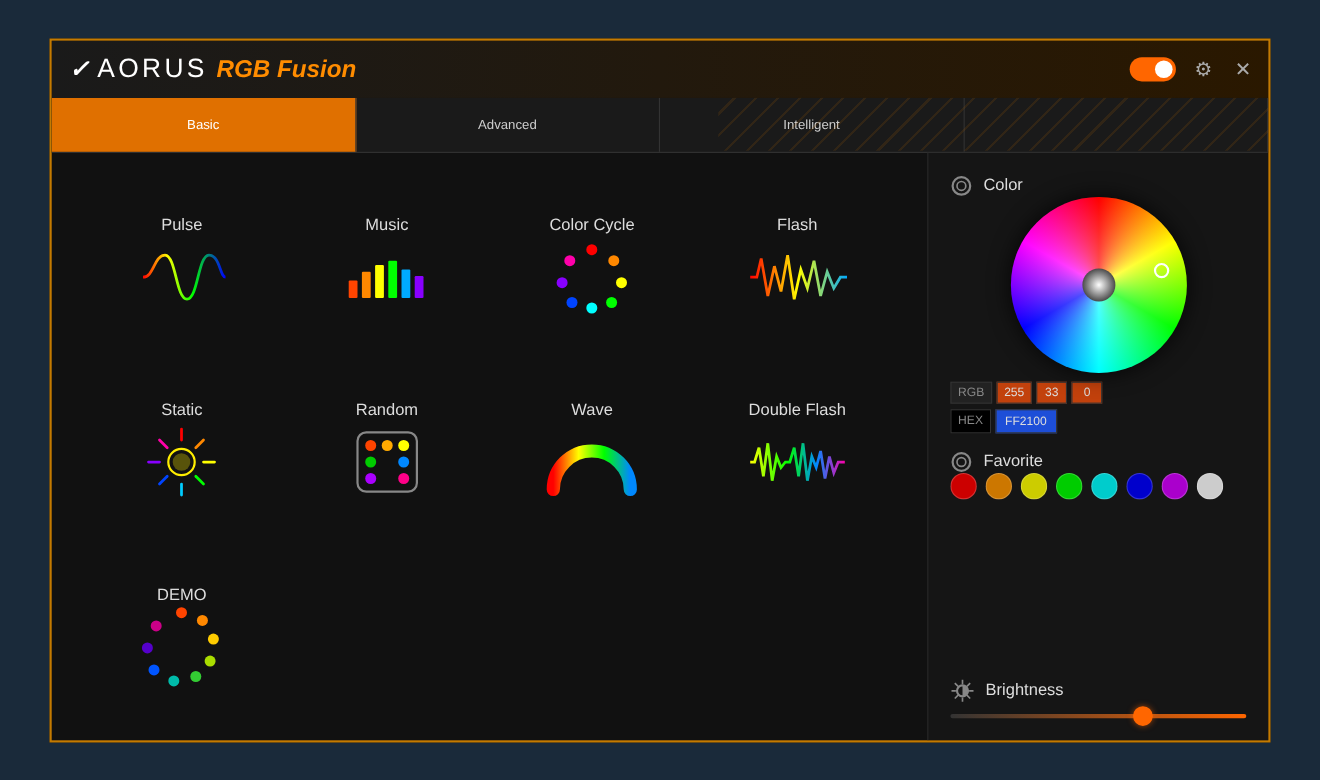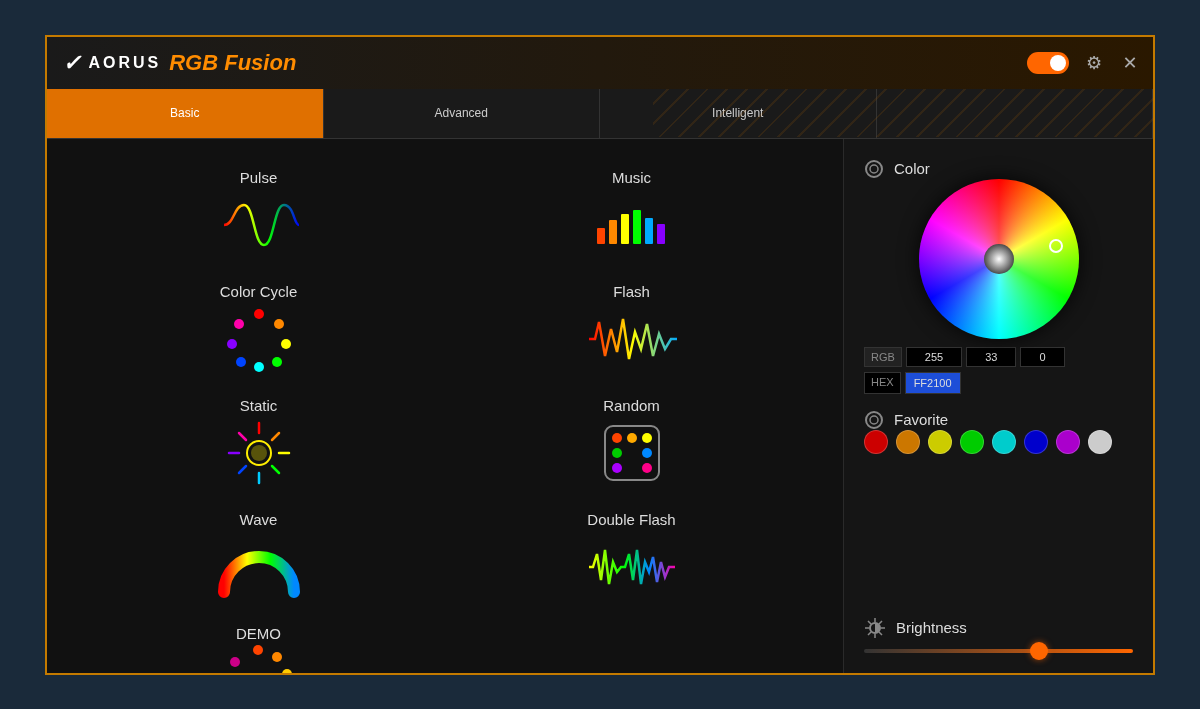--- a/index.html
+++ b/index.html
@@ -51,22 +51,22 @@
     }
     .logo-icon {
       color: white;
       font-size: 22px;
       font-style: italic;
       font-weight: bold;
       letter-spacing: -1px;
     }
     .logo-aorus {
       color: white;
-      font-size: 16px;
-      font-weight: bold;
+      font-size: 24px;
+      font-weight: normal;
       letter-spacing: 3px;
     }
     .app-title {
       color: #ff8c00;
       font-size: 22px;
       font-weight: bold;
       font-style: italic;
     }
     .title-controls {
       position: absolute;
@@ -125,21 +125,21 @@
       font-weight: 500;
     }
     .content-area {
       display: flex;
       height: calc(100% - 102px);
     }
     .effects-grid {
       flex: 1;
       padding: 20px 30px;
       display: grid;
-      grid-template-columns: repeat(2, 1fr);
+      grid-template-columns: repeat(4, 1fr);
       grid-template-rows: repeat(3, 1fr);
       gap: 10px;
     }
     .effect-cell {
       display: flex;
       flex-direction: column;
       align-items: center;
       justify-content: center;
       cursor: pointer;
       padding: 10px;
@@ -234,22 +234,22 @@
     .rgb-label {
       color: #888;
       font-size: 11px;
       background: #222;
       padding: 3px 6px;
       border: 1px solid #333;
     }
     .rgb-value {
       color: #ddd;
       font-size: 11px;
-      background: #000000;
-      padding: 3px 18px;
+      background: #c2410c;
+      padding: 3px 6px;
       border: 1px solid #333;
       min-width: 28px;
       text-align: center;
     }
     .hex-label {
       color: #888;
       font-size: 11px;
       background: #000000;
       padding: 3px 6px;
       border: 1px solid #333;

